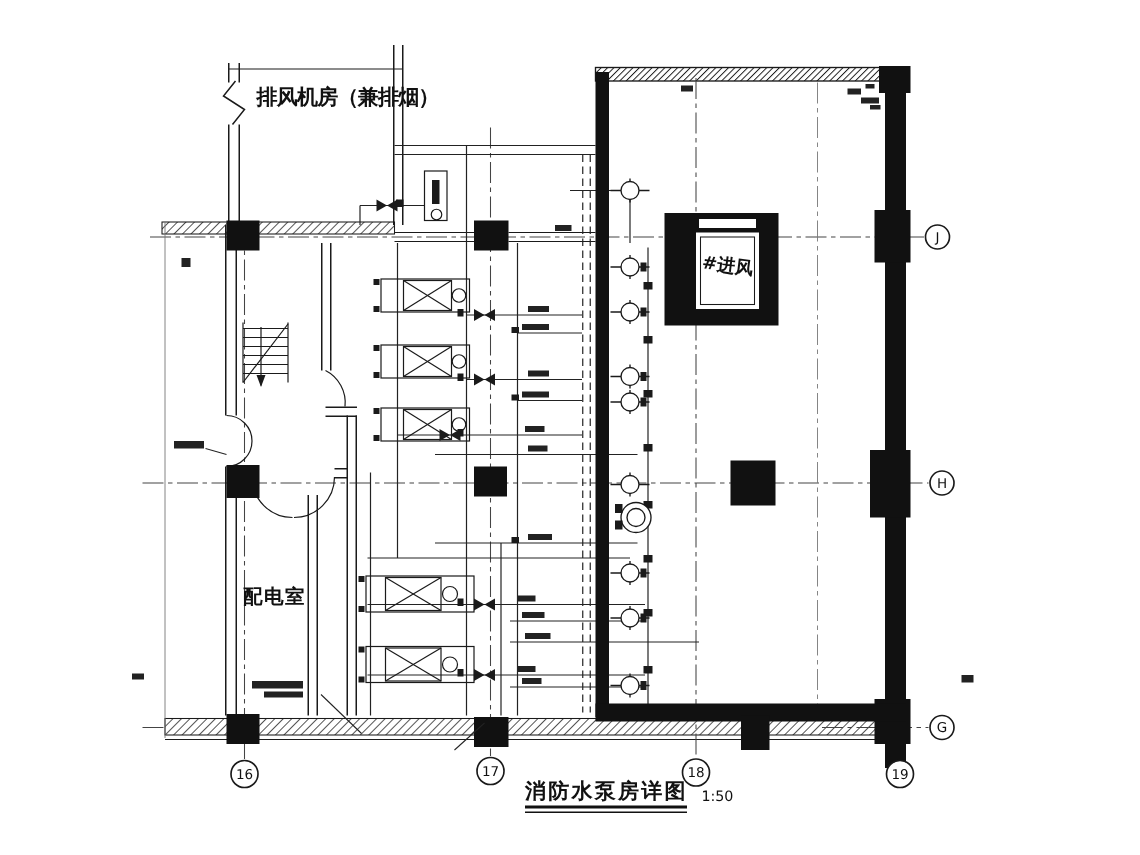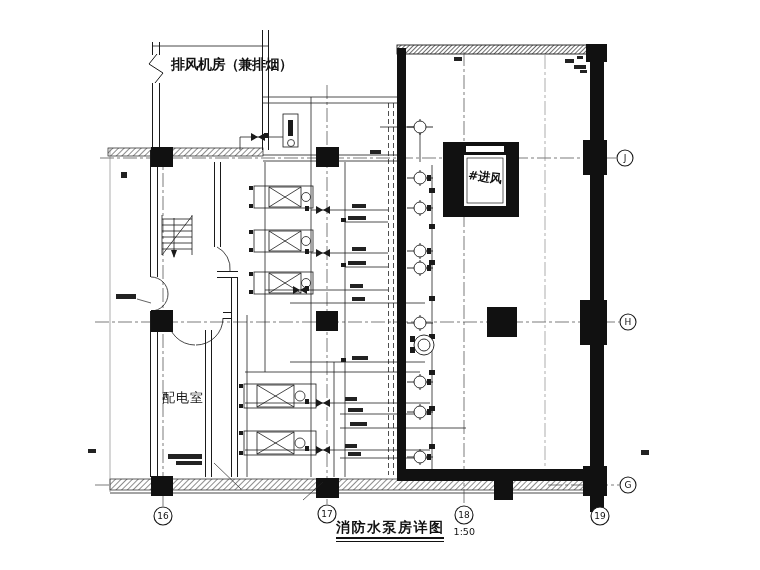--- a/index.html
+++ b/index.html
@@ -1,23 +1,23 @@
 <!DOCTYPE html>
 <html><head>
 <meta charset="utf-8">
 <style>
   html,body{margin:0;padding:0;background:#f2f2f2;}
   .canvas{position:relative;width:760px;height:570px;background:#ffffff;overflow:hidden;
           font-family:"DejaVu Sans","Liberation Sans",sans-serif;}
   .canvas svg{position:absolute;left:0;top:0;}
   .lbl{position:absolute;color:#111;white-space:nowrap;}
   .lbl-exhaust{left:171px;top:56px;font-size:14px;font-weight:bold;letter-spacing:-0.5px;}
-  .lbl-power{left:162px;top:389px;font-size:13px;font-weight:normal;letter-spacing:1px;}
+  .lbl-power{left:162px;top:389px;font-size:13px;font-weight:bold;letter-spacing:1px;}
   .lbl-intake{left:468px;top:169px;font-size:12px;font-weight:bold;transform:rotate(7deg);}
-  .titleblock{position:absolute;left:336px;top:517px;width:200px;}
+  .titleblock{position:absolute;left:350px;top:517px;width:200px;}
   .title-text{font-size:14px;font-weight:bold;letter-spacing:1.5px;color:#111;display:inline-block;}
   .title-scale{font-size:9.5px;color:#111;display:inline-block;margin-left:4px;vertical-align:bottom;}
   .title-rule1{position:absolute;left:0;top:20px;width:108px;height:2px;background:#111;}
   .title-rule2{position:absolute;left:0;top:24px;width:108px;height:1px;background:#111;}
   .tl{fill:none;stroke:#1a1a1a;stroke-width:0.8;}
   .blk{fill:#1a1a1a;stroke:none;}
 </style>
 </head>
 <body>
 

